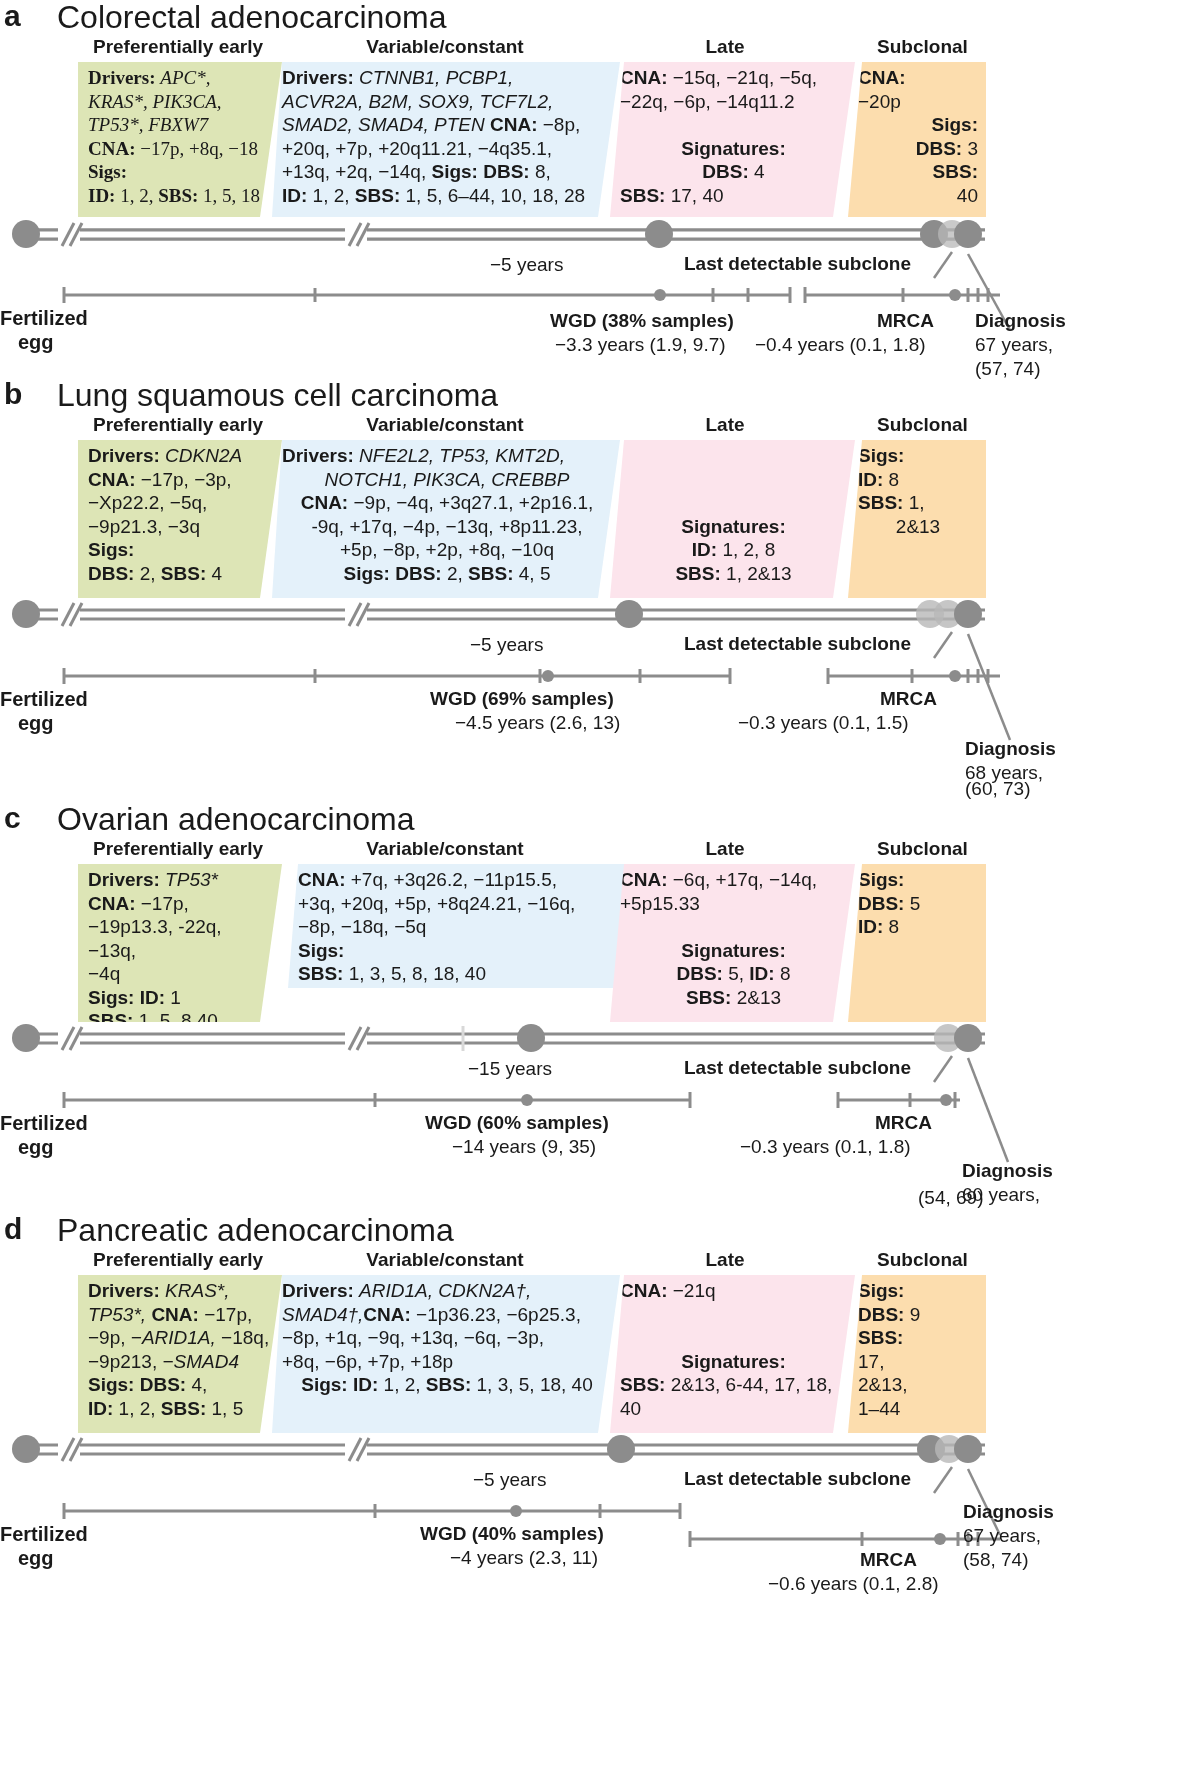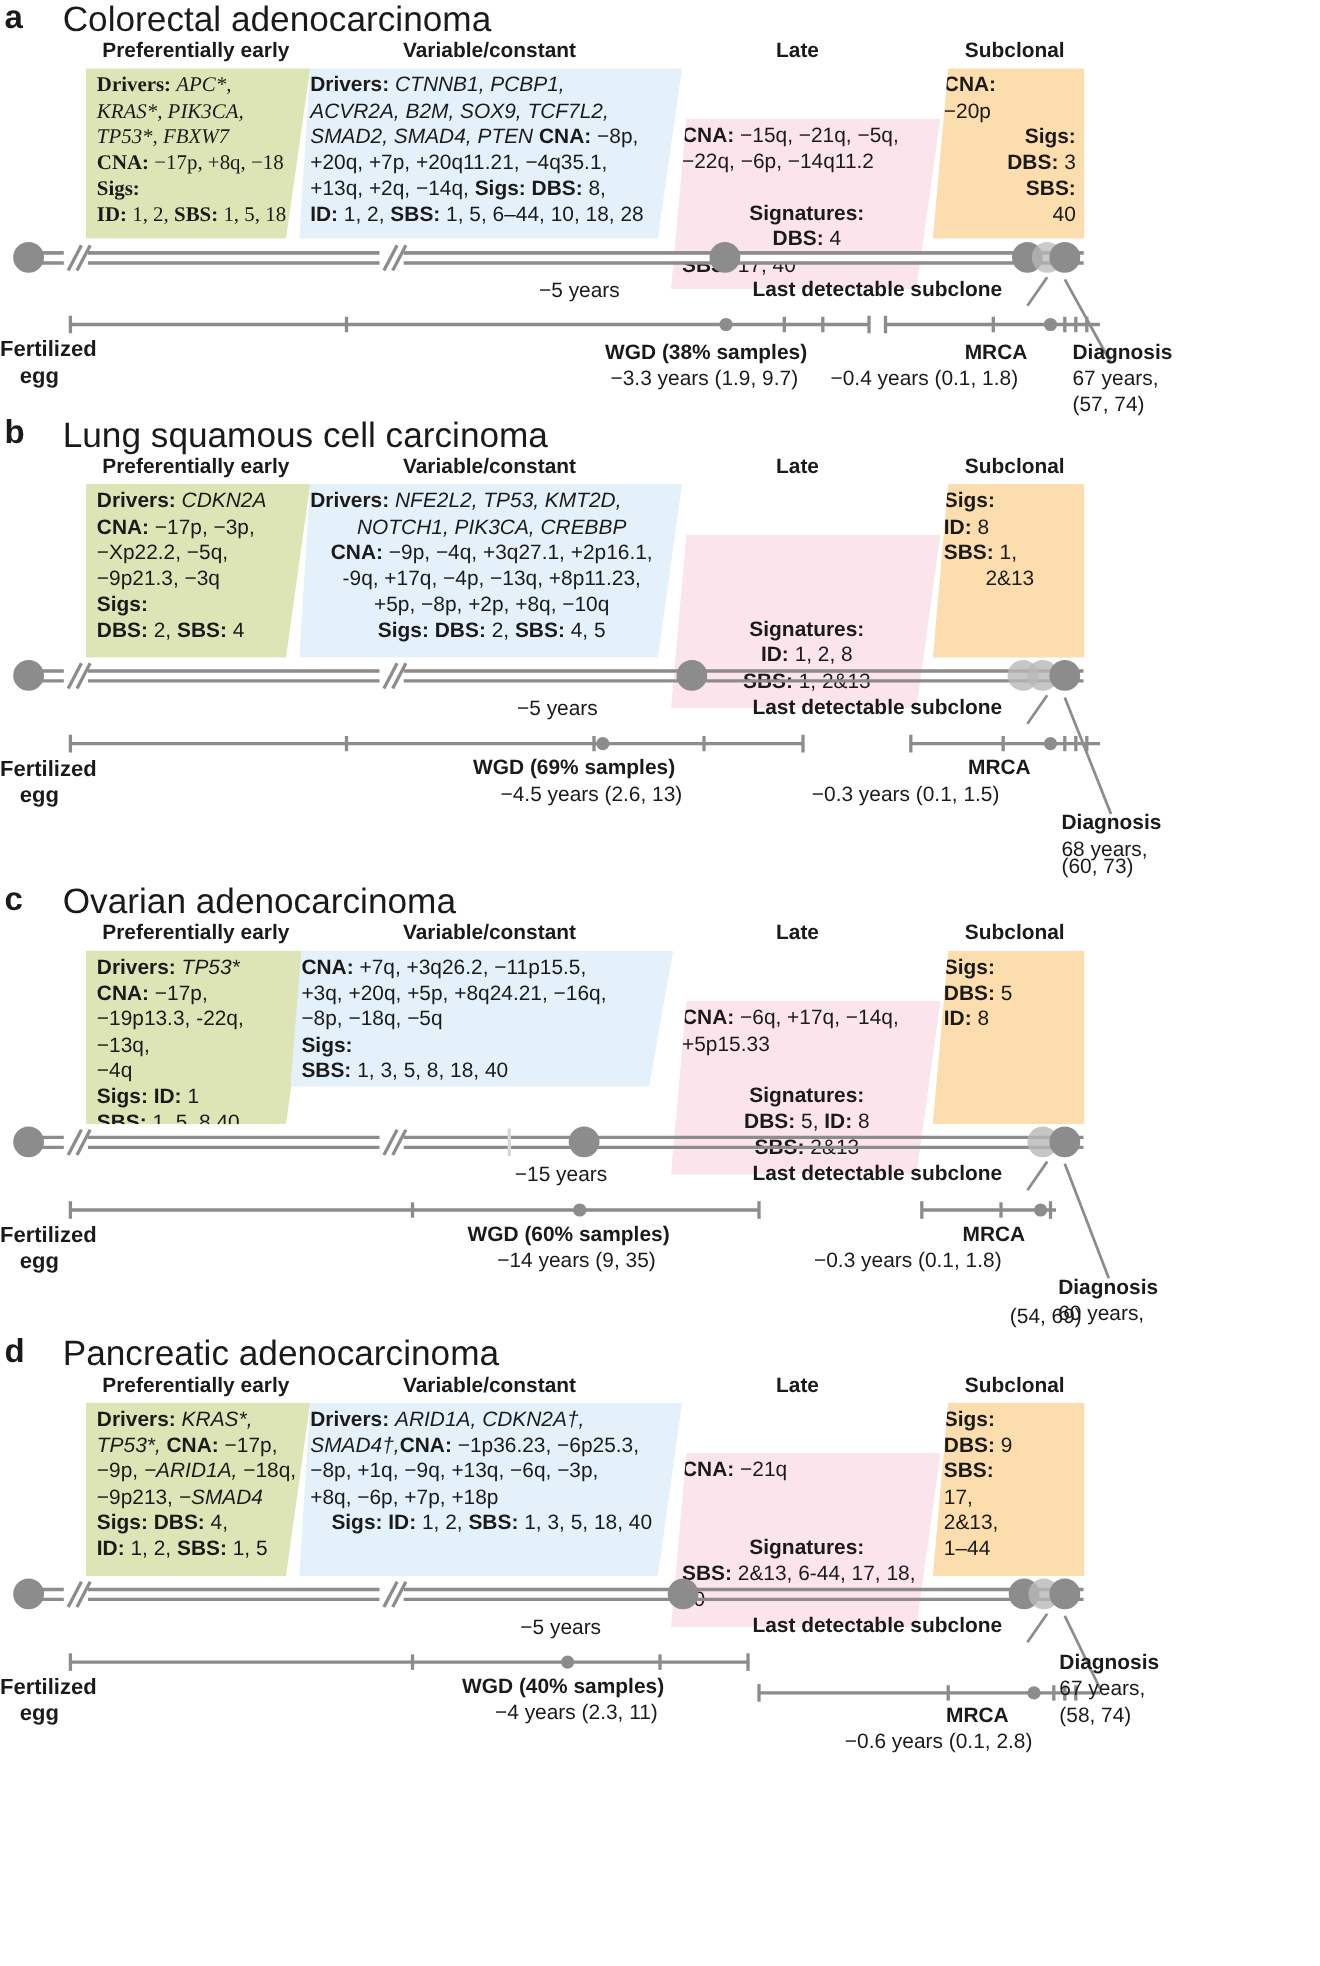--- a/index.html
+++ b/index.html
@@ -45,21 +45,21 @@
     font-size: 19px; line-height: 23.5px;
   }
   .box.early   { background: #dde5b6; }
   .box.var     { background: #e4f1fa; }
   .box.late    { background: #fce4ec; }
   .box.sub     { background: #fcddae; }
 
   
   .box.early { clip-path: polygon(0 0, 100% 0, calc(100% - 22px) 100%, 0 100%); }
   .box.var   { clip-path: polygon(10px 0, 100% 0, calc(100% - 22px) 100%, 0 100%); }
-  .box.late  { clip-path: polygon(14px 0, 100% 0, calc(100% - 22px) 100%, 0 100%); margin-top: 46px; }
+  .box.late  { clip-path: polygon(14px 0, 100% 0, calc(100% - 22px) 100%, 0 100%); }
   .box.sub   { clip-path: polygon(14px 0, 100% 0, 100% 100%, 0 100%); }
 
   .box b { font-weight: bold; }
   .box i { font-style: italic; }
   .ta-r { text-align: right; }
   .ta-c { text-align: center; }
 
   
   .evoaxis { position: absolute; left: 0; }
   .evoaxis svg { display: block; }
@@ -309,21 +309,21 @@
 
   <div class="boxes" style="height:158px; position:relative;">
     <div class="box early" style="left:78px; width:204px; height:158px;">
       <div><b>Drivers:</b> <i>TP53*</i></div>
       <div><b>CNA:</b> −17p,</div>
       <div>−19p13.3, -22q, −13q,</div>
       <div>−4q</div>
       <div><b>Sigs: ID:</b> 1</div>
       <div><b>SBS:</b> 1, 5, 8 40</div>
     </div>
-    <div class="box var" style="left:264px; width:348px; height:124px;">
+    <div class="box var" style="left:288px; width:348px; height:124px;">
       <div><b>CNA:</b> +7q, +3q26.2, −11p15.5,</div>
       <div>+3q, +20q, +5p, +8q24.21, −16q,</div>
       <div>−8p, −18q, −5q</div>
       <div><b>Sigs:</b></div>
       <div><b>SBS:</b> 1, 3, 5, 8, 18, 40</div>
       <div>&nbsp;</div>
     </div>
     <div class="box late" style="left:610px; width:245px; height:158px;">
       <div><b>CNA:</b> −6q, +17q, −14q,</div>
       <div>+5p15.33</div>

